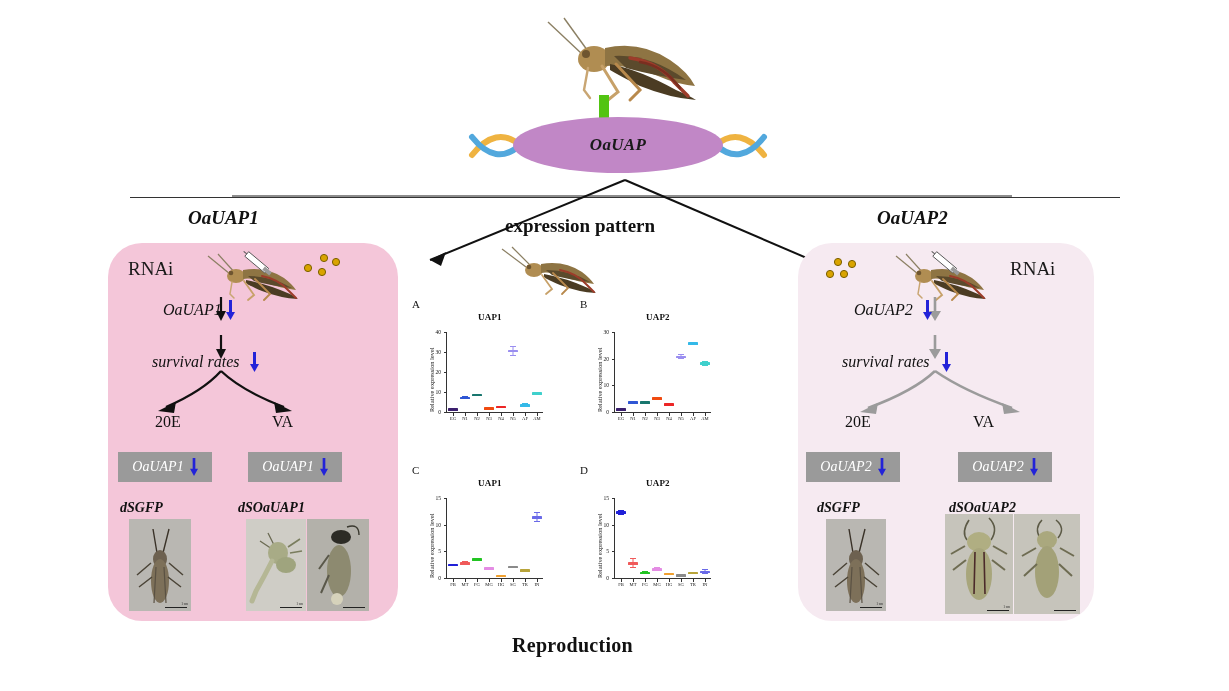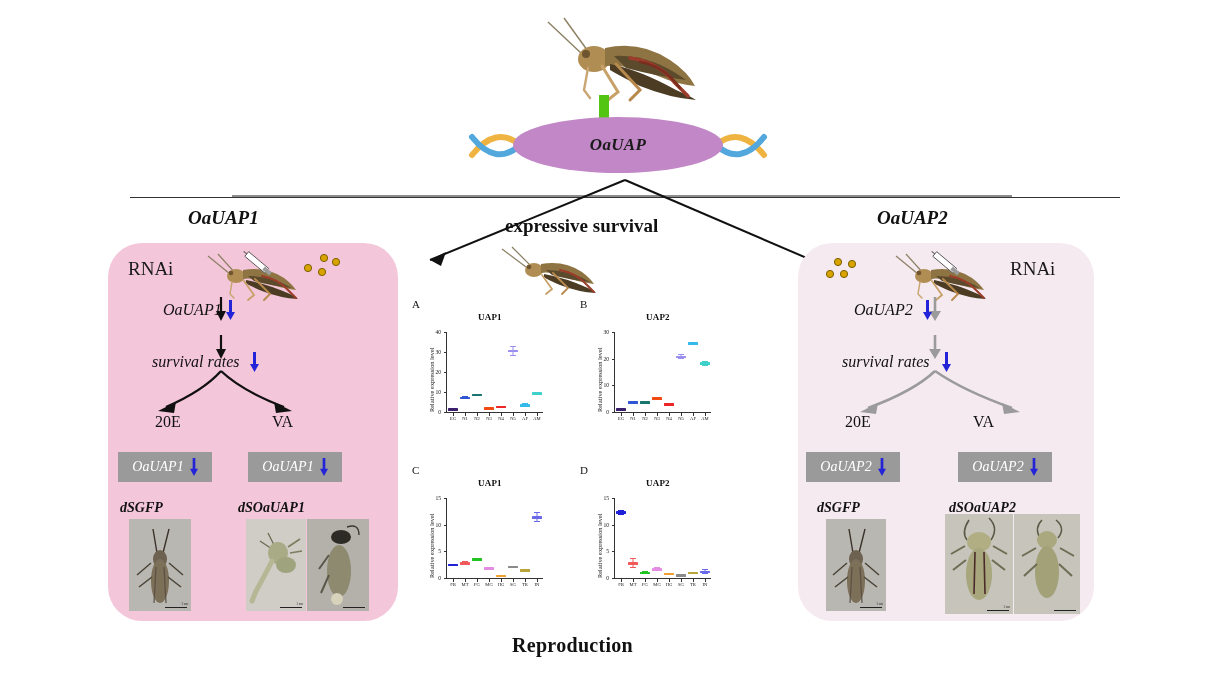--- a/index.html
+++ b/index.html
@@ -133,21 +133,21 @@
 
 <svg class="abs" style="left:130px;top:178px;width:990px;height:110px;" viewBox="0 0 990 110">
   <g stroke="#111" stroke-width="2" fill="none">
     <path d="M495 2 L300 82"></path>
     <path d="M495 2 L700 90"></path>
   </g>
   <polygon points="300,82 316,74 311,88" fill="#111"></polygon>
   <polygon points="700,90 684,82 689,96" fill="#111"></polygon>
 </svg>
 
-<div class="abs" id="expressive-pattern">expressive survival</div>
+<div class="abs" id="expressive-pattern">expression pattern</div>
 
 <div class="abs panel-title" id="title-uap1">OaUAP1</div>
 <div class="abs panel-title" id="title-uap2">OaUAP2</div>
 
 <div class="abs panel" id="panel-left"></div>
 
 <div class="abs rnai-label" id="rnai-left">RNAi</div>
 
 <svg class="abs hopper-inj" id="hopper-left" viewBox="0 0 110 56">
   <path d="M16 8 L38 26" stroke="#8b7f63" stroke-width="1.2" fill="none"></path>

